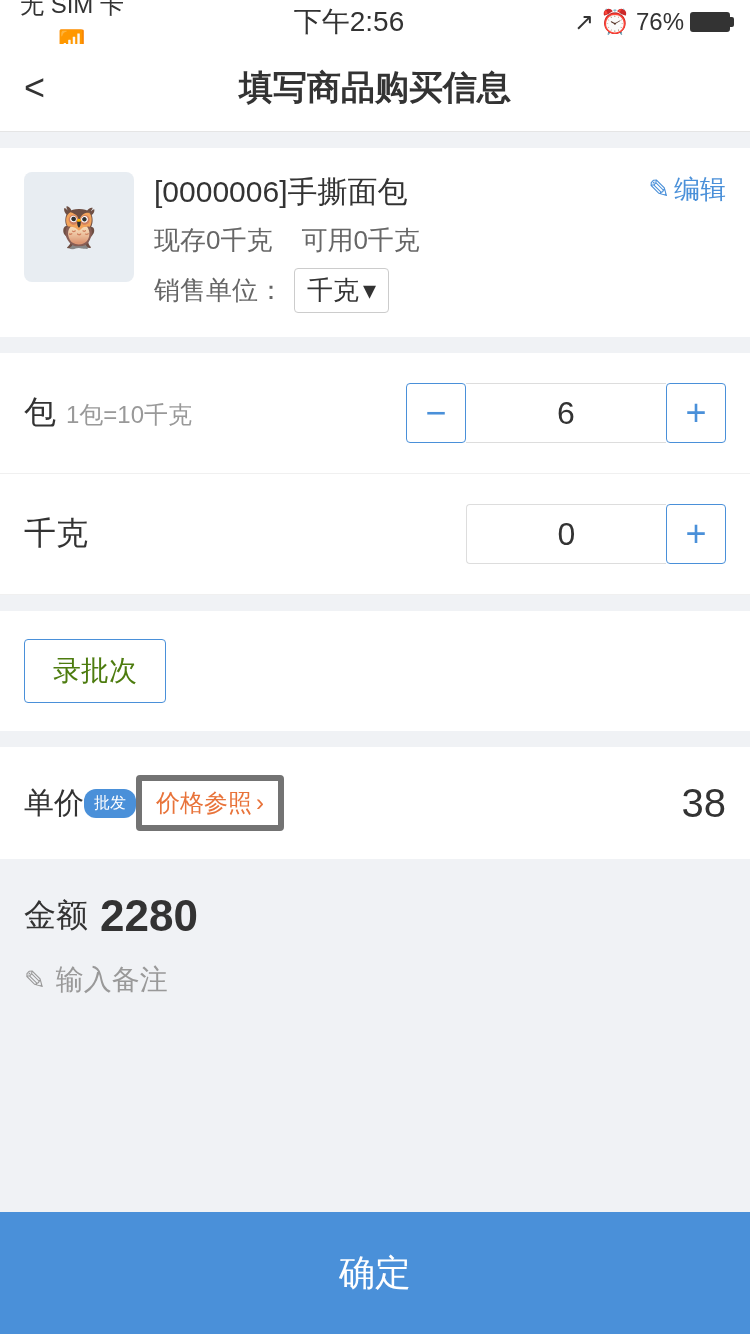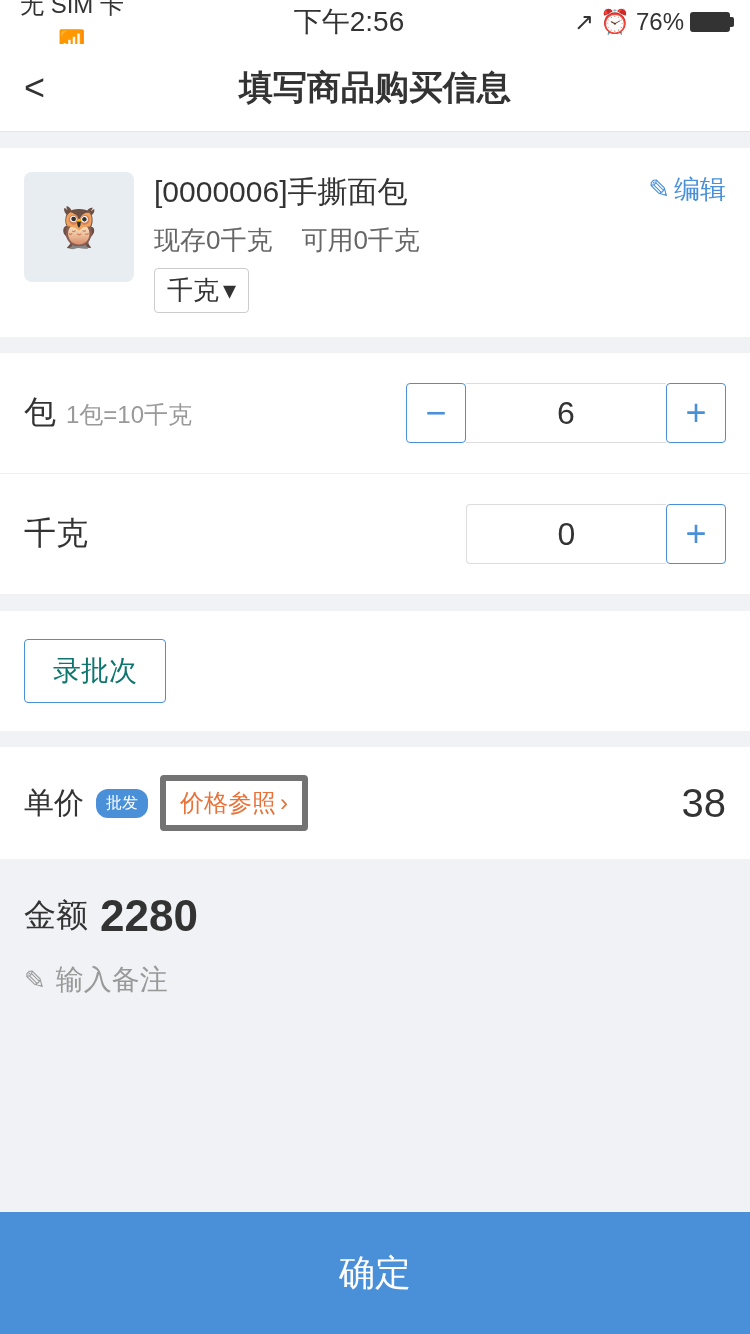--- a/index.html
+++ b/index.html
@@ -203,21 +203,21 @@
     }
     .summary-text {
       font-size: 30px;
       color: #333;
     }
     .summary-text span {
       font-weight: 600;
     }
     .record-btn {
       border: 1px solid #4a90d9;
-      color: #0f766e;
+      color: #4d7c0f;
       background: #fff;
       padding: 12px 28px;
       border-radius: 4px;
       font-size: 28px;
       cursor: pointer;
     }
 
     
     .price-section {
       background: #fff;
@@ -225,21 +225,21 @@
       padding: 28px 24px;
     }
     .price-row {
       display: flex;
       align-items: center;
       justify-content: space-between;
     }
     .price-left {
       display: flex;
       align-items: center;
-      gap: 12px;
+      gap: 0;
     }
     .price-label {
       font-size: 30px;
       color: #333;
     }
     .price-tag-batch {
       background: #4a90d9;
       color: #fff;
       font-size: 16px;
       padding: 4px 10px;
@@ -346,20 +346,21 @@
     <span class="owl-icon">🦉</span>
   </div>
   <div class="product-info">
     <div class="product-name">[0000006]手撕面包</div>
     <div class="product-stock">
       <span>现存0千克</span>
       <span>&nbsp;&nbsp;</span>
       <span>可用0千克</span>
     </div>
     <div class="product-unit">
+      <span>销售单位：</span>
       <div class="unit-dropdown">
         <span>千克</span>
         <span>▾</span>
       </div>
     </div>
   </div>
   <div class="edit-btn">
     <span>✎</span>
     <span>编辑</span>
   </div>

